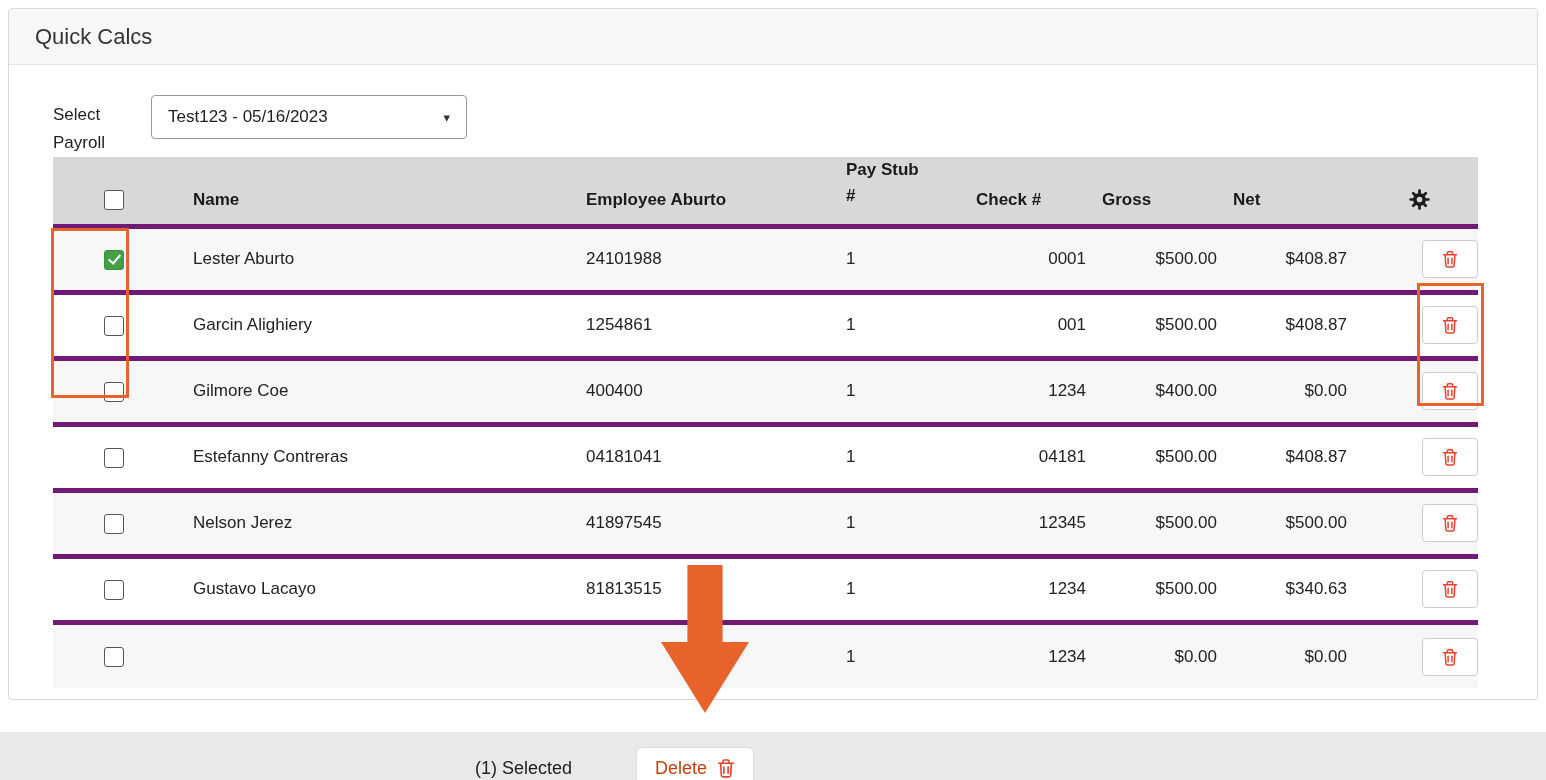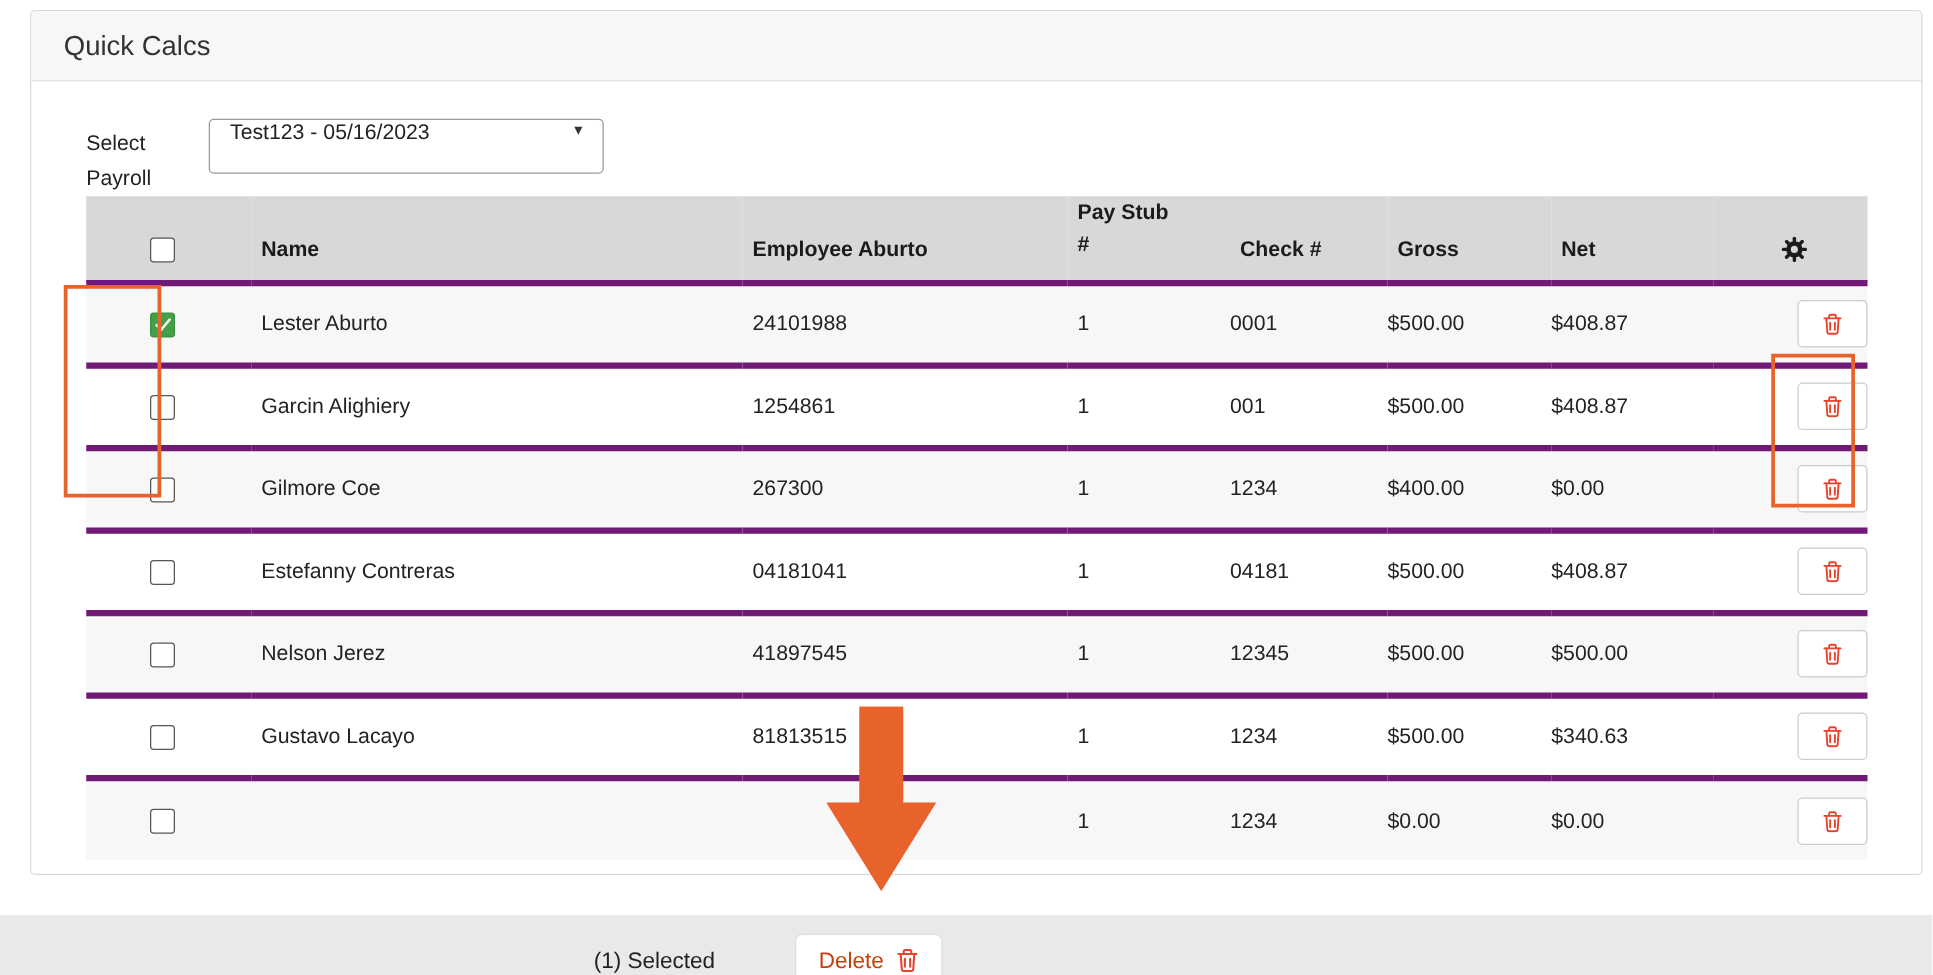--- a/index.html
+++ b/index.html
@@ -1,44 +1,44 @@
 <!DOCTYPE html>
 <html><head>
 <meta charset="utf-8">
 <style>
   * { margin:0; padding:0; box-sizing:border-box; }
   html,body { width:1546px; height:780px; background:#ffffff; overflow:hidden;
               font-family:"Liberation Sans", sans-serif; color:#222; }
   .page { position:relative; width:1546px; height:780px; }
 
   
-  .card { position:absolute; left:24px; top:8px; right:8px; height:692px;
+  .card { position:absolute; left:8px; top:8px; right:8px; height:692px;
           background:#fff; border:1px solid #d9d9d9; border-radius:4px; overflow:hidden; }
   .card-header { height:56px; background:#f7f7f7; border-bottom:1px solid #e3e3e3;
                  display:flex; align-items:center; padding-left:26px; }
   .card-header h1 { font-size:22px; font-weight:400; color:#333; }
   .card-body { padding:30px 0 0 44px; }
 
   
   .payroll-row { display:flex; }
   .payroll-label { width:98px; font-size:17px; line-height:1.65; color:#222; padding-top:6px; }
   .dropdown { width:316px; height:44px; background:#fff; border:1px solid #999;
-              border-radius:4px; display:flex; justify-content:space-between;
+              border-radius:4px; display:flex; align-items:center; justify-content:space-between;
               padding:0 16px; font-size:17px; font-family:inherit; color:#222; cursor:pointer; }
   .dropdown .caret { font-size:13px; color:#333; }
 
   
   table { border-collapse:collapse; width:1425px; table-layout:fixed; }
   thead th { background:#d8d8d8; height:60px; vertical-align:bottom; padding:0 0 14px 8px;
              text-align:left; font-size:17px; font-weight:700; color:#1b1b1b; }
   th.h-paystub span { display:inline-block; max-width:82px; line-height:1.55; }
   tbody tr { height:66px; border-top:5px solid #701a75; background:#fff; }
   tbody tr:nth-child(odd) { background:#f7f7f7; }
   td { font-size:17px; padding-left:8px; vertical-align:middle; }
-  td.num { text-align:left; padding-right:8px; padding-left:0; }
+  td.num { text-align:right; padding-right:8px; padding-left:0; }
   th.h-actions { padding-left:54px; }
   td.actions { padding-left:67px; }
 
   
   td.cb-cell, th.cb-cell { padding-left:51px; }
   .cb { position:relative; display:inline-block; width:20px; height:20px; background:#fff;
         border:1.5px solid #555; border-radius:3px; cursor:pointer; vertical-align:middle; }
   .cb.checked { background:#43A047; border-color:#3b8e3f; }
   .cb.checked::after { content:""; position:absolute; left:6px; top:1.5px; width:5px; height:10px;
         border:solid #fff; border-width:0 2.6px 2.6px 0; transform:rotate(40deg); }
@@ -169,21 +169,21 @@
                 <button class="trash-btn">
                   <svg class="trash-icon">
                     <use href="#trash-sym"></use>
                   </svg>
                 </button>
               </td>
           </tr>
           <tr>
             <td class="cb-cell"><span class="cb"></span></td>
             <td>Gilmore Coe</td>
-            <td>267300</td>
+            <td>400400</td>
             <td>1</td>
             <td class="num">1234</td>
             <td class="num">$400.00</td>
             <td class="num">$0.00</td>
             <td class="actions">
                 <button class="trash-btn">
                   <svg class="trash-icon">
                     <use href="#trash-sym"></use>
                   </svg>
                 </button>

